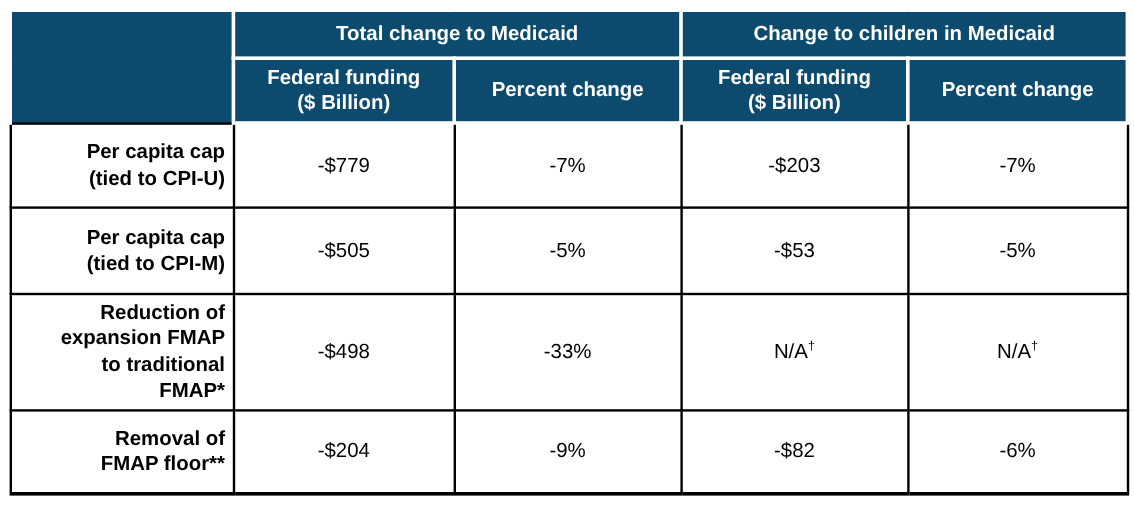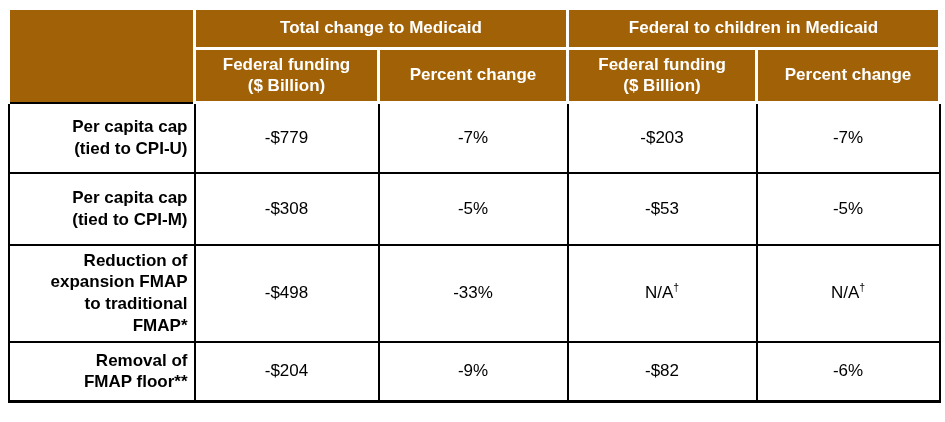--- a/index.html
+++ b/index.html
@@ -17,21 +17,21 @@
     height: 422px;
     padding: 7px 6px 5px 7px;
   }
   table.medicaid-table {
     border-collapse: collapse;
     table-layout: fixed;
     width: 931px;
   }
   
   thead th {
-    background: #a16207;
+    background: #0c4a6e;
     color: #ffffff;
     border: 3px solid #ffffff;
     font-weight: bold;
     font-size: 17px;
     text-align: center;
     vertical-align: middle;
     white-space: pre-line;
     padding: 0;
     line-height: 1.22;
   }
@@ -55,21 +55,21 @@
   }
   tbody td.value-cell {
     text-align: center;
     font-weight: normal;
     padding: 0;
     border-radius: 13px;
   }
   tbody tr.row-1 { height: 70px; }
   tbody tr.row-2 { height: 72px; }
   tbody tr.row-3 { height: 94px; }
-  tbody tr.row-4 { height: 60px; margin-top: 17px; }
+  tbody tr.row-4 { height: 70px; margin-top: 17px; }
   tbody tr:last-child th,
   tbody tr:last-child td { border-bottom-width: 3px; }
   sup {
     font-size: 62%;
     vertical-align: super;
     line-height: 0;
   }
 </style>
 </head>
 <body>
@@ -80,21 +80,21 @@
       <col style="width:186px">
       <col style="width:184px">
       <col style="width:189px">
       <col style="width:189px">
       <col style="width:183px">
     </colgroup>
     <thead>
       <tr class="group-row">
         <th class="corner" rowspan="2"></th>
         <th class="group" colspan="2">Total change to Medicaid</th>
-        <th class="group" colspan="2">Federal to children in Medicaid</th>
+        <th class="group" colspan="2">Change to children in Medicaid</th>
       </tr>
       <tr class="sub-row">
         <th>Federal funding
 ($ Billion)</th>
         <th>Percent change</th>
         <th>Federal funding
 ($ Billion)</th>
         <th>Percent change</th>
       </tr>
     </thead>
@@ -103,21 +103,21 @@
         <th class="row-label">Per capita cap
 (tied to CPI-U)</th>
         <td class="value-cell">-$779</td>
         <td class="value-cell">-7%</td>
         <td class="value-cell">-$203</td>
         <td class="value-cell">-7%</td>
       </tr>
       <tr class="row-2">
         <th class="row-label">Per capita cap
 (tied to CPI-M)</th>
-        <td class="value-cell">-$308</td>
+        <td class="value-cell">-$505</td>
         <td class="value-cell">-5%</td>
         <td class="value-cell">-$53</td>
         <td class="value-cell">-5%</td>
       </tr>
       <tr class="row-3">
         <th class="row-label">Reduction of
 expansion FMAP
 to traditional
 FMAP*</th>
         <td class="value-cell">-$498</td>

